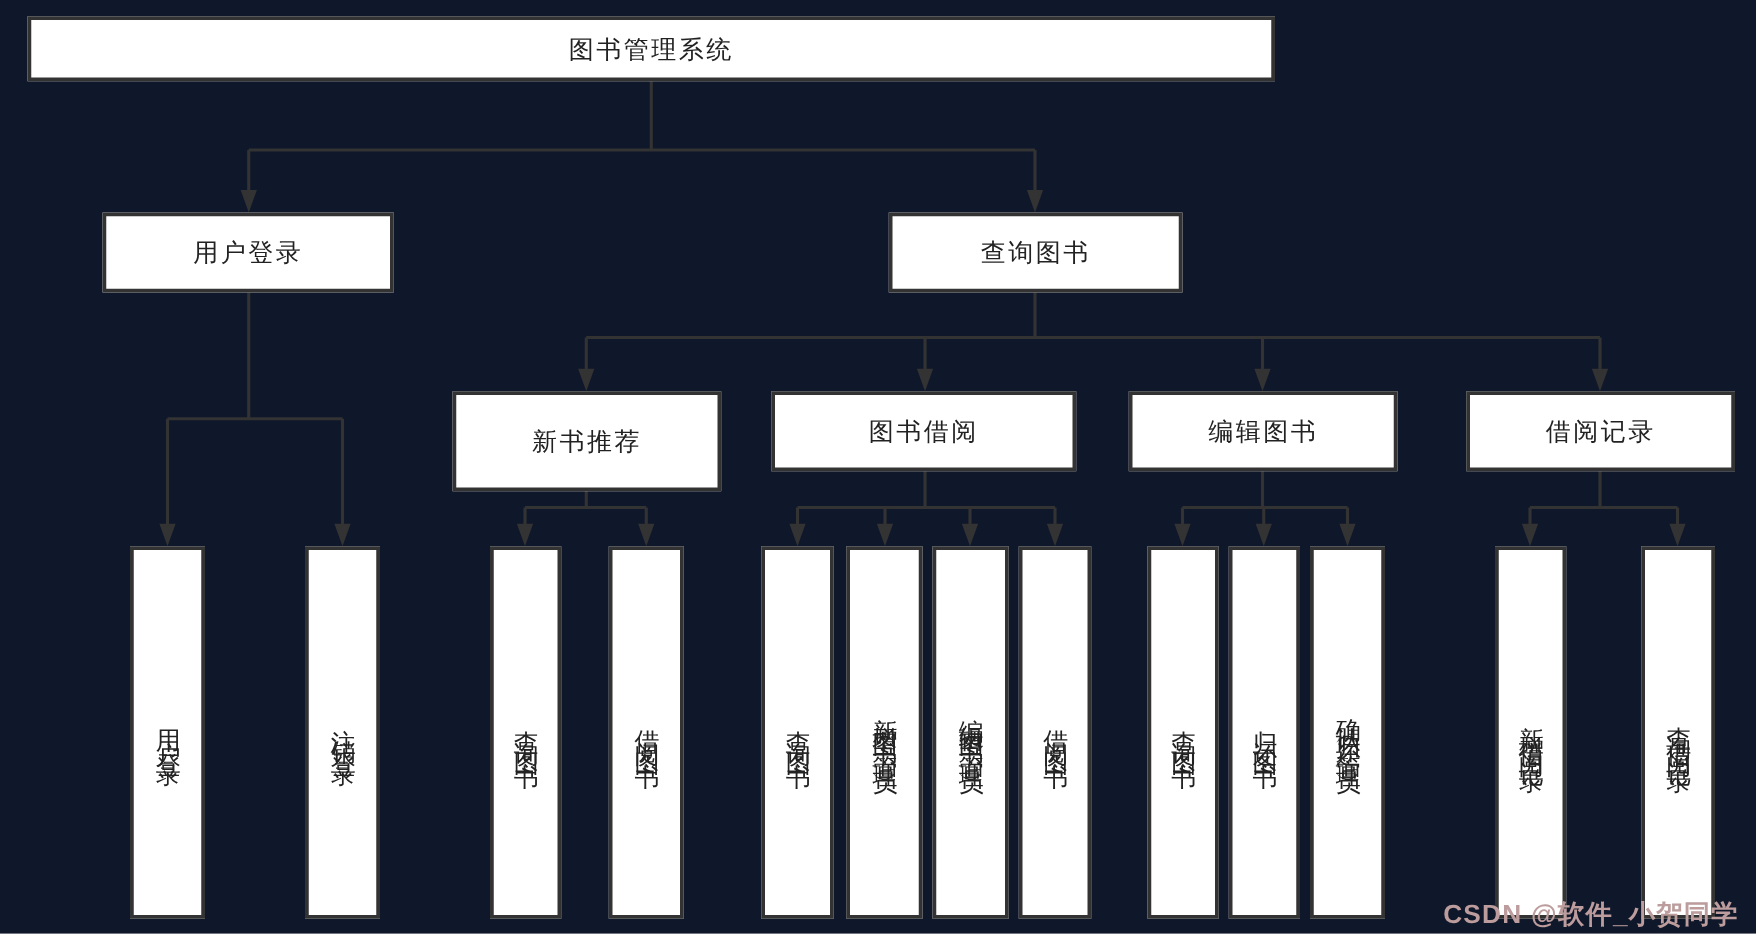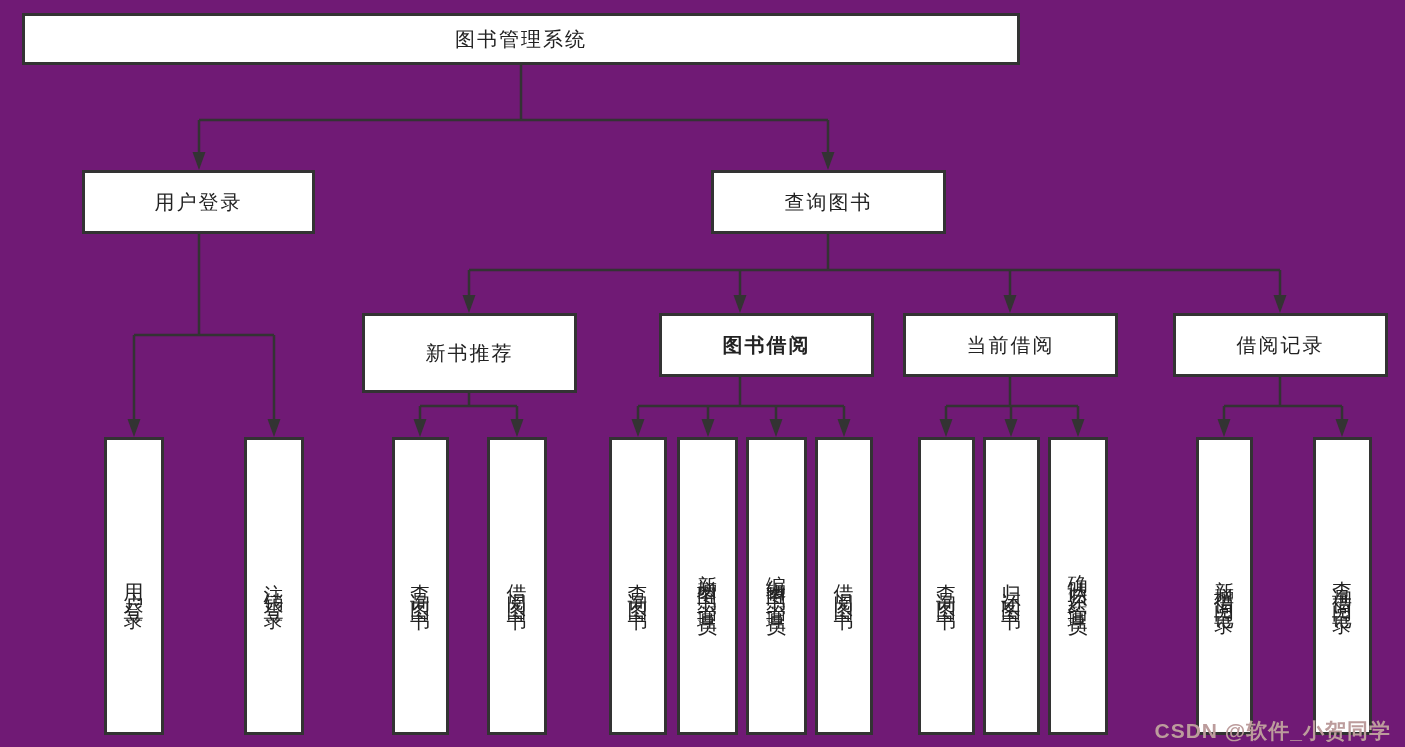--- a/index.html
+++ b/index.html
@@ -5,21 +5,21 @@
   html, body {
     margin: 0;
     padding: 0;
     background: #ffffff;
     font-family: "Liberation Sans", "DejaVu Sans", sans-serif;
   }
   #canvas {
     position: relative;
     width: 1405px;
     height: 747px;
-    background: #701a75;
+    background: #0f172a;
     overflow: hidden;
   }
   #connectors {
     position: absolute;
     left: 0;
     top: 0;
     width: 1405px;
     height: 747px;
   }
   .node {
@@ -49,21 +49,21 @@
     text-orientation: mixed;
     font-size: 20px;
     letter-spacing: 9px;
     color: #222222;
     line-height: 1;
   }
   #node-root        { left: 22px;   top: 13px;  width: 998px; height: 52px; }
   #node-user-login  { left: 82px;   top: 170px; width: 233px; height: 64px; }
   #node-book-mgmt   { left: 711px;  top: 170px; width: 235px; height: 64px; }
   #node-new-book    { left: 362px;  top: 313px; width: 215px; height: 80px; }
-  #node-book-borrow { left: 659px;  top: 313px; width: 215px; height: 64px; font-weight: bold; }
+  #node-book-borrow { left: 617px;  top: 313px; width: 244px; height: 64px; }
   #node-cur-borrow  { left: 903px;  top: 313px; width: 215px; height: 64px; }
   #node-record      { left: 1173px; top: 313px; width: 215px; height: 64px; }
 
   #leaf-ul-1 { left: 104px;  width: 60px; }
   #leaf-ul-2 { left: 244px;  width: 60px; }
   #leaf-nb-1 { left: 392px;  width: 57px; }
   #leaf-nb-2 { left: 487px;  width: 60px; }
   #leaf-bb-1 { left: 609px;  width: 58px; }
   #leaf-bb-2 { left: 677px;  width: 61px; letter-spacing: 6px; }
   #leaf-bb-3 { left: 746px;  width: 61px; letter-spacing: 6px; }
@@ -154,21 +154,21 @@
     <polygon class="ahead" points="1335.5,419 1348.5,419 1342,437"></polygon>
   </svg>
 
   <div class="node" id="node-root">图书管理系统</div>
 
   <div class="node" id="node-user-login">用户登录</div>
   <div class="node" id="node-book-mgmt">查询图书</div>
 
   <div class="node" id="node-new-book">新书推荐</div>
   <div class="node" id="node-book-borrow">图书借阅</div>
-  <div class="node" id="node-cur-borrow">当前借阅</div>
+  <div class="node" id="node-cur-borrow">编辑图书</div>
   <div class="node" id="node-record">借阅记录</div>
 
   <div class="leaf" id="leaf-ul-1">用户登录</div>
   <div class="leaf" id="leaf-ul-2">注销登录</div>
 
   <div class="leaf" id="leaf-nb-1">查询图书</div>
   <div class="leaf" id="leaf-nb-2">借阅图书</div>
 
   <div class="leaf" id="leaf-bb-1">查询图书</div>
   <div class="leaf" id="leaf-bb-2">新增图书（管理员）</div>

